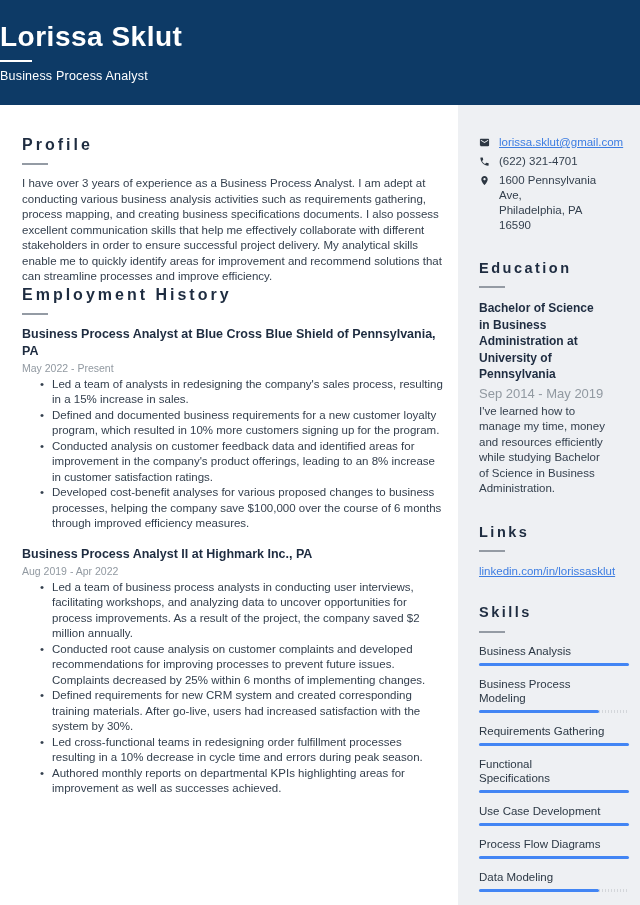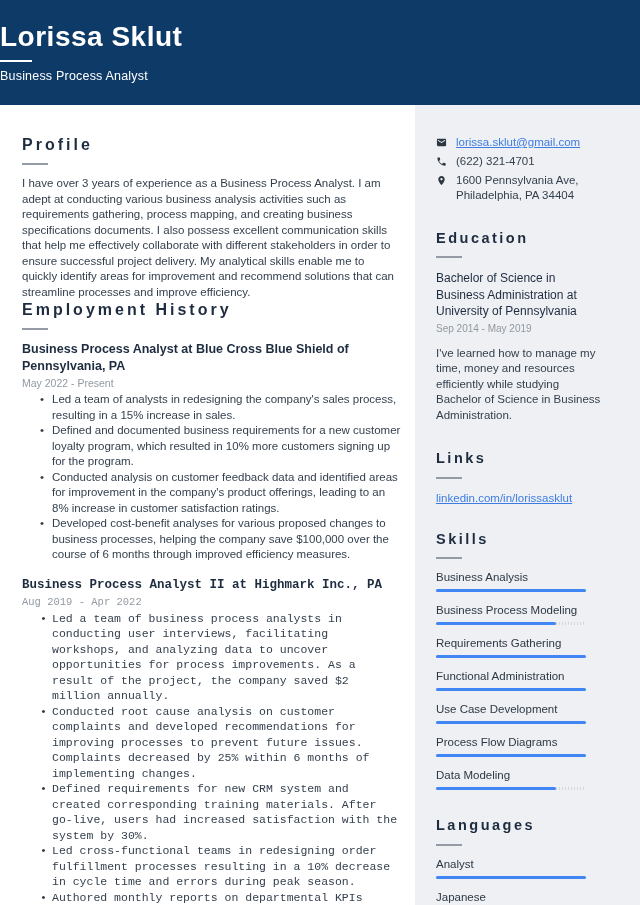--- a/index.html
+++ b/index.html
@@ -14,55 +14,55 @@
     height:105px; background:#0d3a66; color:#ffffff;
     display:flex; flex-direction:column; align-items:flex-start; justify-content:center;
   }
   .hdr-name { font-size:28px; font-weight:bold; letter-spacing:0.5px; line-height:1.1; }
   .hdr-rule { width:32px; border-top:2px solid #ffffff; margin:8px 0 7px 0; }
   .hdr-title { font-size:12.5px; letter-spacing:0.2px; }
 
   
   .cols { display:flex; height:800px; }
   .main { flex:1; padding:30px 14px 0 22px; }
-  .side { width:225px; background:#eef0f3; padding:30px 34px 0 21px; }
+  .side { width:182px; background:#eef0f3; padding:30px 34px 0 21px; }
 
   
   .sec-h {
     font-size:16px; font-weight:bold; color:#1e2c40; letter-spacing:3px; line-height:1.2;
   }
   .side .sec-h { font-size:14.5px; letter-spacing:2.5px; }
   .sec-rule { width:26px; border-top:2px solid #949ba4; margin:9px 0 0 0; }
 
   
   .body-txt { font-size:11.5px; line-height:15.5px; color:#333f4d; margin-top:11px; }
   .emp-sec { }
   .job { margin-top:11px; }
-  .job + .job { margin-top:14px;font-family:Liberation Mono, monospace; }
+  .job + .job { margin-top:14px; }
   .job-title { font-size:12.5px; font-weight:bold; color:#1e2c40; line-height:17px; }
   .job-dates { font-size:10.5px; color:#9199a1; margin-top:2px; }
   ul.bullets { list-style:none; margin-top:3px; }
   ul.bullets li {
     position:relative; padding-left:30px; font-size:11.5px; line-height:15.5px; color:#333f4d;
   }
   ul.bullets li::before {
     content:"•"; position:absolute; left:18px; top:0; color:#333f4d;
   }
 
   
   .contact-row { display:flex; align-items:flex-start; margin-bottom:4px; }
   .contact-row .cicon { width:11px; flex:0 0 11px; margin-top:2px; margin-right:9px; }
   .contact-row .cicon svg { display:block; width:11px; height:11px; fill:#2d3742; }
   .ctext { font-size:11.5px; line-height:15px; color:#333f4d; }
   a.lnk { color:#3d7de2; text-decoration:underline; }
   .side-sec { margin-top:27px; }
   .side-sec.first { margin-top:0; }
-  .edu-degree { font-size:12px; font-weight:normal; color:#1e2c40; line-height:16.5px; margin-top:12px; }
-  .edu-dates { font-size:10px; color:#9199a1; margin-top:3px; }
-  .edu-desc { font-size:11.5px; line-height:15.5px; color:#333f4d; margin-top:12px; }
+  .edu-degree { font-size:12px; font-weight:bold; color:#1e2c40; line-height:16.5px; margin-top:12px; }
+  .edu-dates { font-size:13px; color:#9199a1; margin-top:3px; }
+  .edu-desc { font-size:11.5px; line-height:15.5px; color:#333f4d; margin-top:3px; }
   .link-item { margin-top:13px; font-size:11.5px; }
 
   .meter-row { margin-top:11px; }
   .meter-label { font-size:11.5px; color:#2c3845; line-height:14px; }
   .meter-track {
     margin-top:5px; height:3px; width:150px; border-radius:2px;
     background:repeating-linear-gradient(90deg,#d3d6da 0 1px,transparent 1px 3px);
   }
   .meter-fill { height:3px; border-radius:2px; background:#4285f4; }
 </style>
@@ -136,21 +136,21 @@
           <span class="ctext">(622) 321-4701</span>
         </div>
         <div class="contact-row">
           <span class="cicon">
             <svg viewBox="0 0 24 24">
                 <path d="M12 2C8.13 2 5 5.13 5 9c0 5.25 7 13 7 13s7-7.75 7-13c0-3.87-3.13-7-7-7zm0 9.5c-1.38 0-2.5-1.12-2.5-2.5S10.62 6.5 12 6.5s2.5 1.12 2.5 2.5-1.12 2.5-2.5 2.5z"></path>
               </svg>
           </span>
           <span class="ctext">
             <span>1600 Pennsylvania Ave,</span><br>
-            <span>Philadelphia, PA 34404</span>
+            <span>Philadelphia, PA 16590</span>
           </span>
         </div>
       </div>
 
       <div class="side-sec">
         <div class="sec-h">Education</div>
         <div class="sec-rule"></div>
         <div class="edu-degree">Bachelor of Science in Business Administration at University of Pennsylvania</div>
         <div class="edu-dates">Sep 2014 - May 2019</div>
         <div class="edu-desc">I've learned how to manage my time, money and resources efficiently while studying Bachelor of Science in Business Administration.</div>
@@ -178,21 +178,21 @@
               <div class="meter-fill" style="width: 80%;"></div>
             </div>
         </div>
         <div class="meter-row">
           <div class="meter-label">Requirements Gathering</div>
           <div class="meter-track">
               <div class="meter-fill" style="width: 100%;"></div>
             </div>
         </div>
         <div class="meter-row">
-          <div class="meter-label">Functional Administration</div>
+          <div class="meter-label">Functional Specifications</div>
           <div class="meter-track">
               <div class="meter-fill" style="width: 100%;"></div>
             </div>
         </div>
         <div class="meter-row">
           <div class="meter-label">Use Case Development</div>
           <div class="meter-track">
               <div class="meter-fill" style="width: 100%;"></div>
             </div>
         </div>

